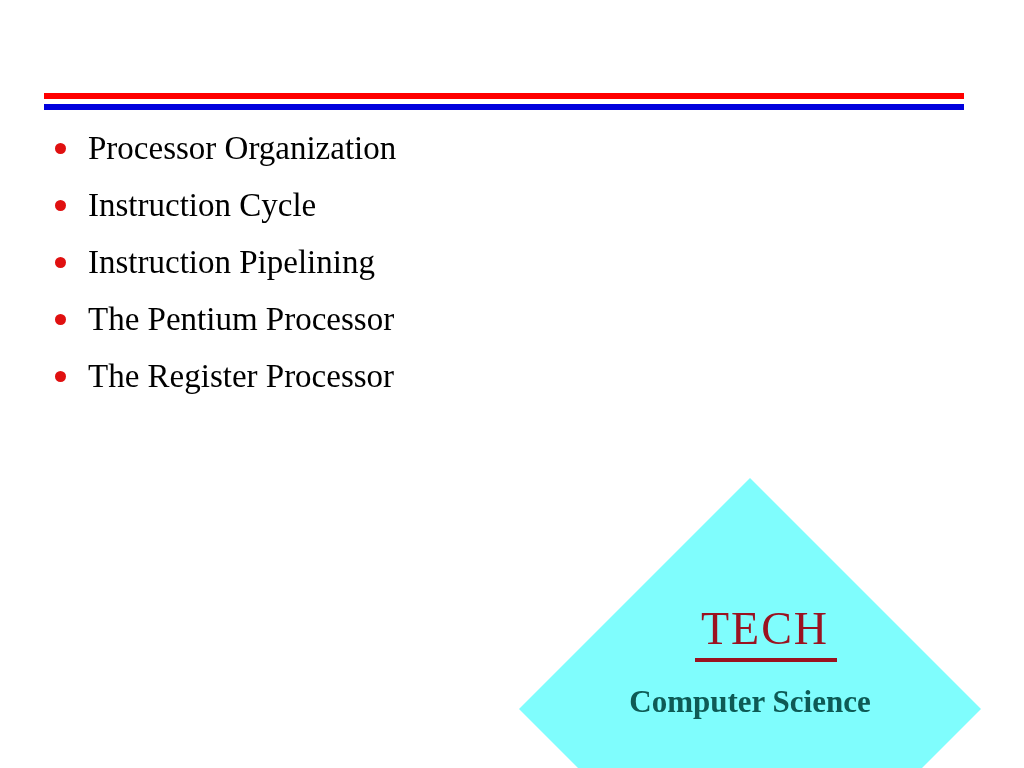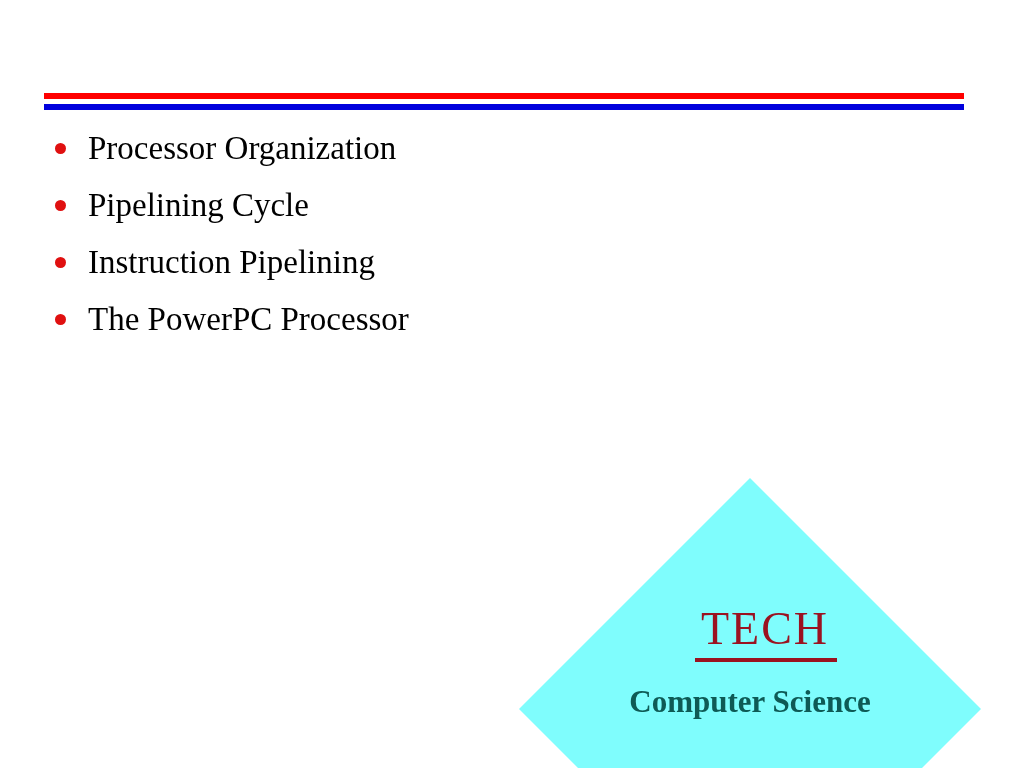--- a/index.html
+++ b/index.html
@@ -153,32 +153,36 @@
   <div id="bullet-list">
 
     <div class="bullet-row">
       <span class="bullet-marker"></span>
       <span class="bullet-text">Processor Organization</span>
     </div>
 
 
     <div class="bullet-row">
       <span class="bullet-marker"></span>
-      <span class="bullet-text">Pipelining Cycle</span>
+      <span class="bullet-text">Instruction Cycle</span>
     </div>
 
     <div class="bullet-row">
       <span class="bullet-marker"></span>
       <span class="bullet-text">Instruction Pipelining</span>
     </div>
 
+    <div class="bullet-row">
+      <span class="bullet-marker"></span>
+      <span class="bullet-text">The Pentium Processor</span>
+    </div>
 
     <div class="bullet-row">
       <span class="bullet-marker"></span>
-      <span class="bullet-text">The PowerPC Processor</span>
+      <span class="bullet-text">The Register Processor</span>
     </div>
 
   </div>
 
   <div id="tech-logo">
     <div id="logo-diamond"></div>
     <div id="logo-tech">
       <span class="u">TECH</span>
     </div>
     <div id="logo-subtitle">Computer Science</div>

